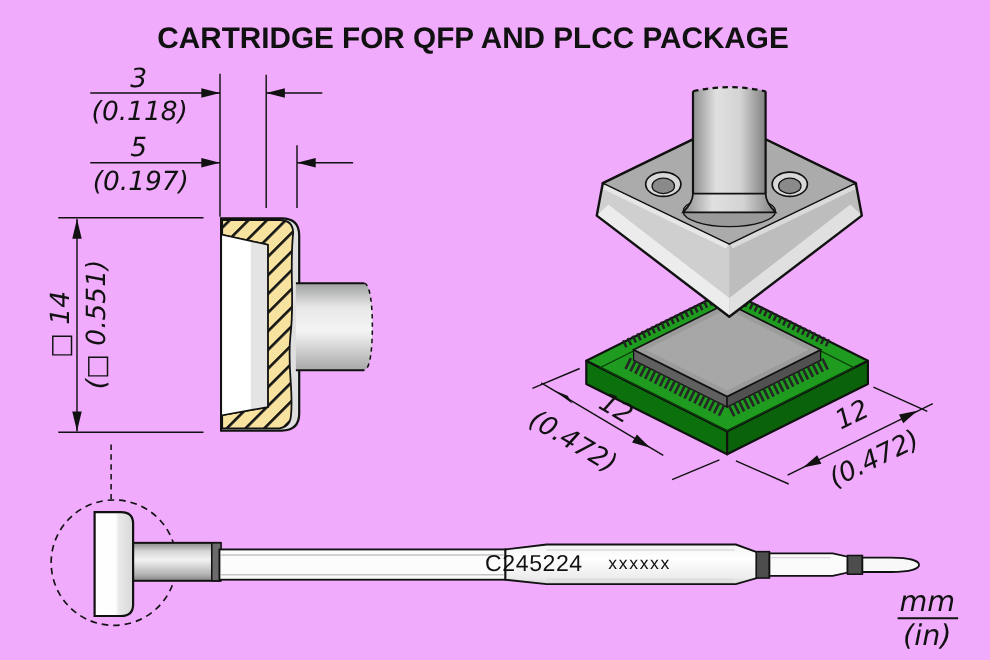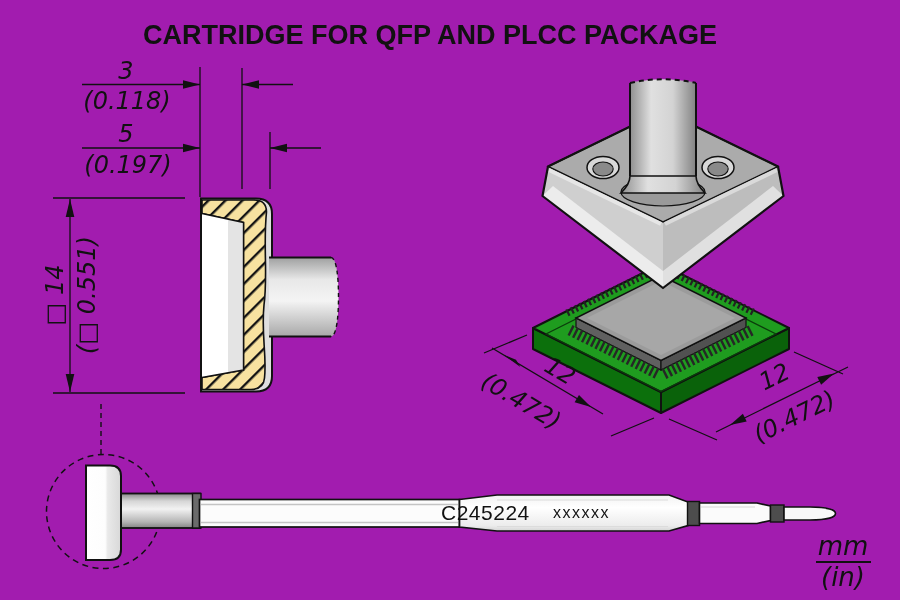--- a/index.html
+++ b/index.html
@@ -1,16 +1,16 @@
 <!DOCTYPE html>
 <html><head>
 <meta charset="utf-8">
 <style>
   html,body{margin:0;padding:0;background:#ffffff;}
-  .stage{position:relative;width:900px;height:600px;background:#a21caf;overflow:hidden;
+  .stage{position:relative;width:900px;height:600px;background:#f0abfc;overflow:hidden;
          font-family:"Liberation Sans",sans-serif;}
   svg{display:block}
   .t-title{font-family:"Liberation Sans",sans-serif;font-weight:bold;font-size:27px;fill:#111;}
   .t-dim{font-family:"DejaVu Sans",sans-serif;font-style:italic;font-size:24px;fill:#111;}
   .t-part{font-family:"Liberation Sans",sans-serif;font-size:21px;fill:#111;letter-spacing:.5px;}
   .t-batch{font-family:"Liberation Sans",sans-serif;font-size:16px;fill:#111;letter-spacing:1.5px;}
   .t-units{font-family:"DejaVu Sans",sans-serif;font-style:italic;font-size:26px;fill:#111;}
   .ln{stroke:#111;stroke-width:1.3;fill:none;}
   .arrow{fill:#111;stroke:none;}
 </style>

